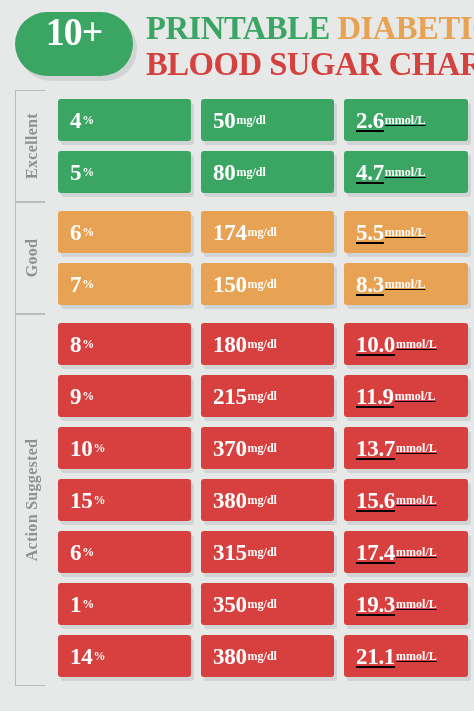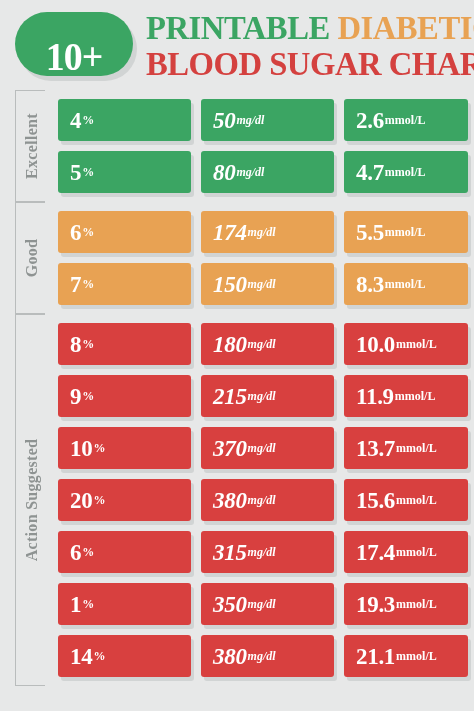--- a/index.html
+++ b/index.html
@@ -30,21 +30,21 @@
   .badge {
     position: absolute;
     left: 15px;
     top: 12px;
     width: 118px;
     height: 64px;
     background: #3ba563;
     border-radius: 34px;
     box-shadow: 4px 5px 0 rgba(160,165,165,0.30);
     display: flex;
-    align-items: flex-end;
+    align-items: flex-start;
     justify-content: center;
   }
   .badge-text {
     color: #ffffff;
     font-family: "Liberation Serif", "DejaVu Serif", serif;
     font-weight: bold;
     font-size: 39px;
     line-height: 1;
     letter-spacing: -1px;
     transform: scaleX(0.97);
@@ -130,22 +130,22 @@
     position: relative;
     display: flex;
     align-items: center;
     border-radius: 3px;
     box-shadow: 3px 4px 0 rgba(168,172,172,0.34);
     padding-left: 12px;
     box-sizing: border-box;
     height: 42px;
   }
   .cell-a1c   { flex: 0 0 133px; }
-  .cell-mgdl  { flex: 0 0 133px; font-style: italic; }
-  .cell-mmol  { flex: 1 1 auto; }
+  .cell-mgdl  { flex: 0 0 133px; }
+  .cell-mmol  { flex: 1 1 auto; text-decoration: underline; }
 
   .c-green  { background: #3ba563; }
   .c-orange { background: #e8a253; }
   .c-red    { background: #d8403f; }
 
   .val {
     color: #ffffff;
     font-family: "Liberation Serif", "DejaVu Serif", serif;
     font-weight: bold;
     font-size: 23px;
@@ -295,21 +295,21 @@
               <span class="val">370</span>
               <span class="unit">mg/dl</span>
             </div>
             <div class="cell cell-mmol c-red">
               <span class="val">13.7</span>
               <span class="unit">mmol/L</span>
             </div>
           </div>
           <div class="row">
             <div class="cell cell-a1c c-red">
-              <span class="val">20</span>
+              <span class="val">15</span>
               <span class="unit">%</span>
             </div>
             <div class="cell cell-mgdl c-red">
               <span class="val">380</span>
               <span class="unit">mg/dl</span>
             </div>
             <div class="cell cell-mmol c-red">
               <span class="val">15.6</span>
               <span class="unit">mmol/L</span>
             </div>

